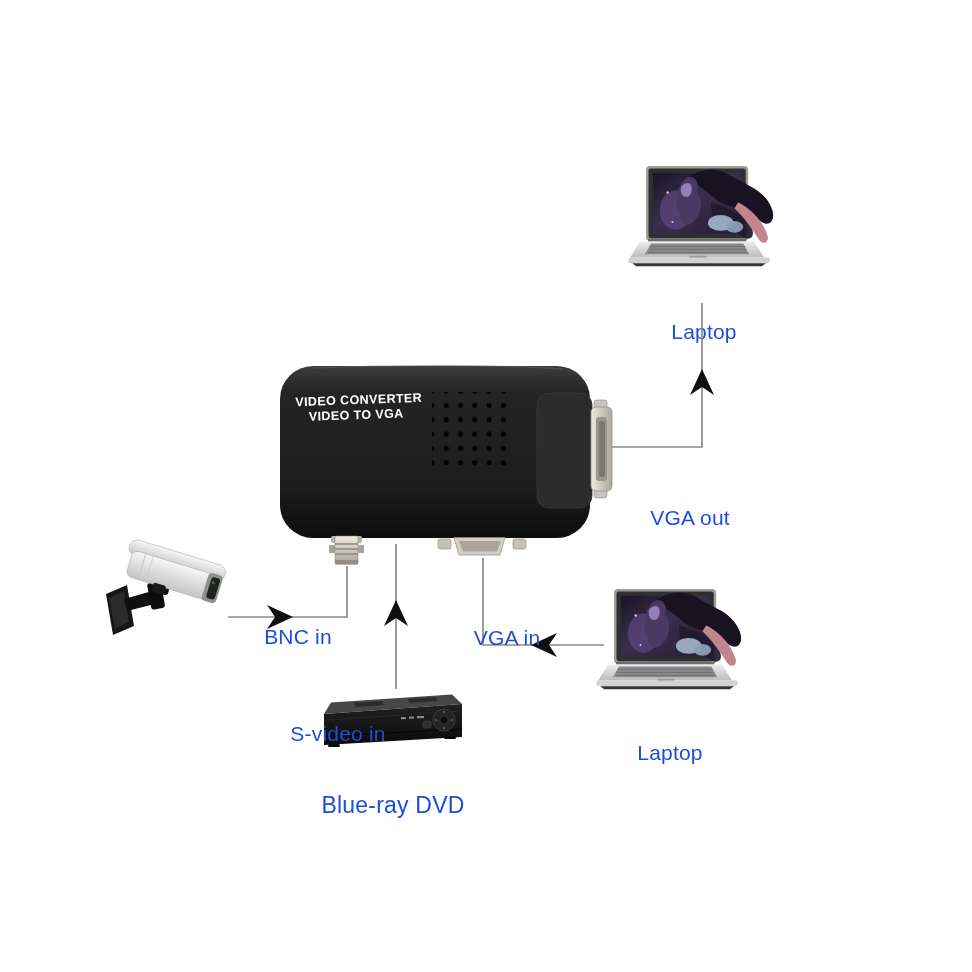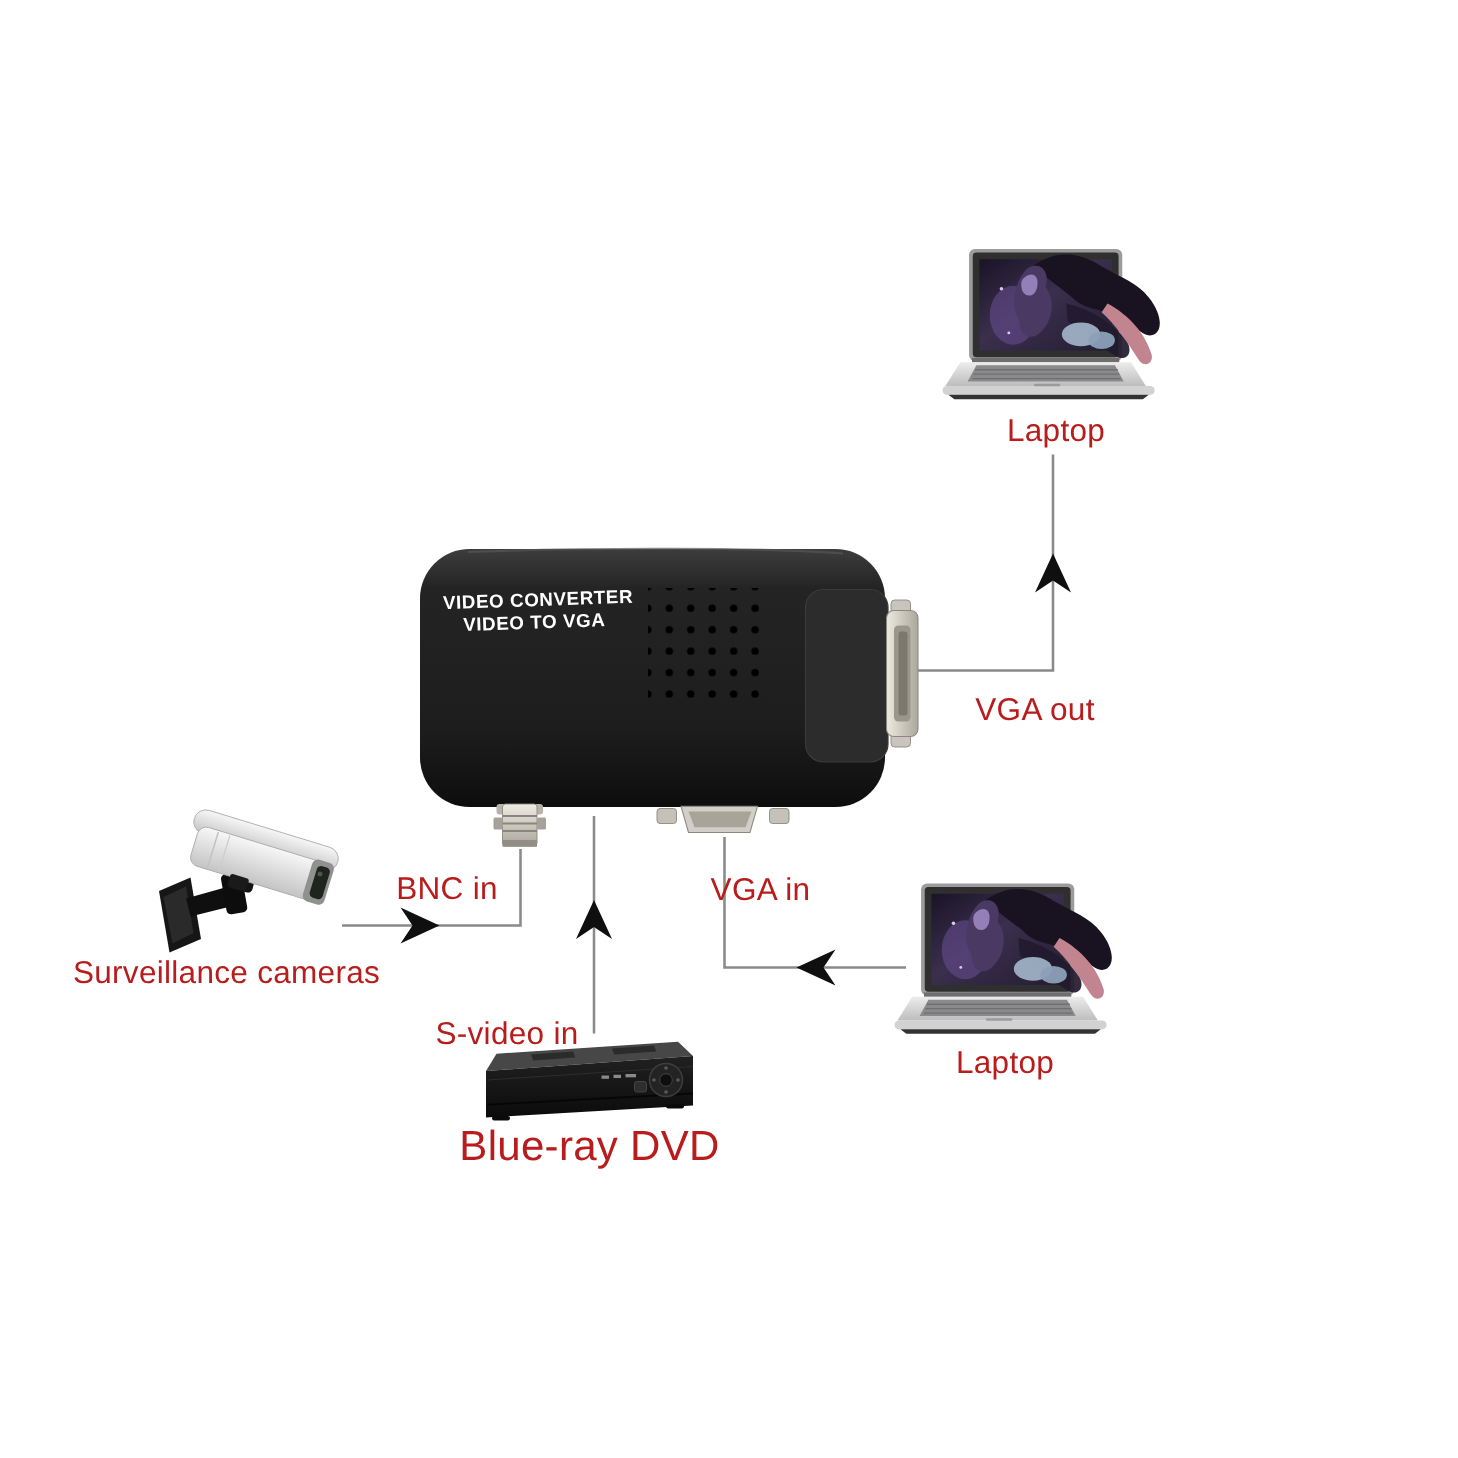--- a/index.html
+++ b/index.html
@@ -3,23 +3,23 @@
 <meta charset="utf-8">
 <style>
   html,body{margin:0;padding:0;background:#fff;}
   .canvas{
     position:relative;width:972px;height:972px;background:#fff;overflow:hidden;
     font-family:"Liberation Sans",sans-serif;
   }
   .abs{position:absolute;}
   .lbl{
     position:absolute;transform:translateX(-50%);white-space:nowrap;
-    color:#b91c1c;font-size:21px;line-height:1.1;letter-spacing:0.2px;
+    color:#1d4ed8;font-size:21px;line-height:1.1;letter-spacing:0.2px;margin-top:44px;
   }
-  .lbl-big{font-size:28px;}
+  .lbl-big{font-size:23px;}
   svg{display:block;overflow:visible;}
 </style>
 </head>
 <body>
 
 <div class="canvas">
 
   <svg width="0" height="0" style="position:absolute" aria-hidden="true">
     <defs>
       <linearGradient id="lapScr" x1="0" y1="0" x2="1" y2="1">
@@ -147,21 +147,20 @@
       <rect x="26" y="10" width="100" height="16" rx="8" fill="url(#camSilver)" stroke="#b0b0b0" stroke-width="0.6"></rect>
       <rect x="31" y="21" width="87" height="27" rx="6" fill="url(#camSilver)" stroke="#adadad" stroke-width="0.6"></rect>
       <line x1="44" y1="22" x2="44" y2="47" stroke="#c2c2c2" stroke-width="1"></line>
       <line x1="52" y1="22" x2="52" y2="47" stroke="#cccccc" stroke-width="0.8"></line>
       <rect x="110" y="20" width="15" height="29" rx="4" fill="#909090"></rect>
       <rect x="114" y="23.5" width="9" height="22" rx="3" fill="#1d251d"></rect>
       <circle cx="117" cy="29" r="1.6" fill="#4a5a4a"></circle>
       <rect x="60" y="46" width="13" height="9" rx="2" fill="#1a1a1a"></rect>
     </g>
   </svg>
-  <div class="lbl" style="left:151px;top:637px">Surveillance cameras</div>
 
   <svg class="abs" style="left:316px;top:690px" width="155" height="60" viewBox="0 0 155 60">
     <polygon points="8,24 146,14 136,4.5 15,12.5" fill="#474747"></polygon>
     <polygon points="38,13 66,11 67.5,15 39.5,17" fill="#2b2b2b"></polygon>
     <polygon points="92,9 120,7 121.5,11 93.5,13" fill="#2b2b2b"></polygon>
     <polygon points="8,24 146,14 146,47 8,55" fill="url(#dvdFront)"></polygon>
     <line x1="9" y1="46.5" x2="146" y2="39" stroke="#000" stroke-width="1.2" opacity="0.65"></line>
     <line x1="9" y1="30" x2="146" y2="21" stroke="#303030" stroke-width="0.8" opacity="0.8"></line>
     <rect x="85" y="27" width="5" height="2.2" fill="#8a8a8a"></rect>
     <rect x="93" y="26.5" width="5" height="2.2" fill="#8a8a8a"></rect>

